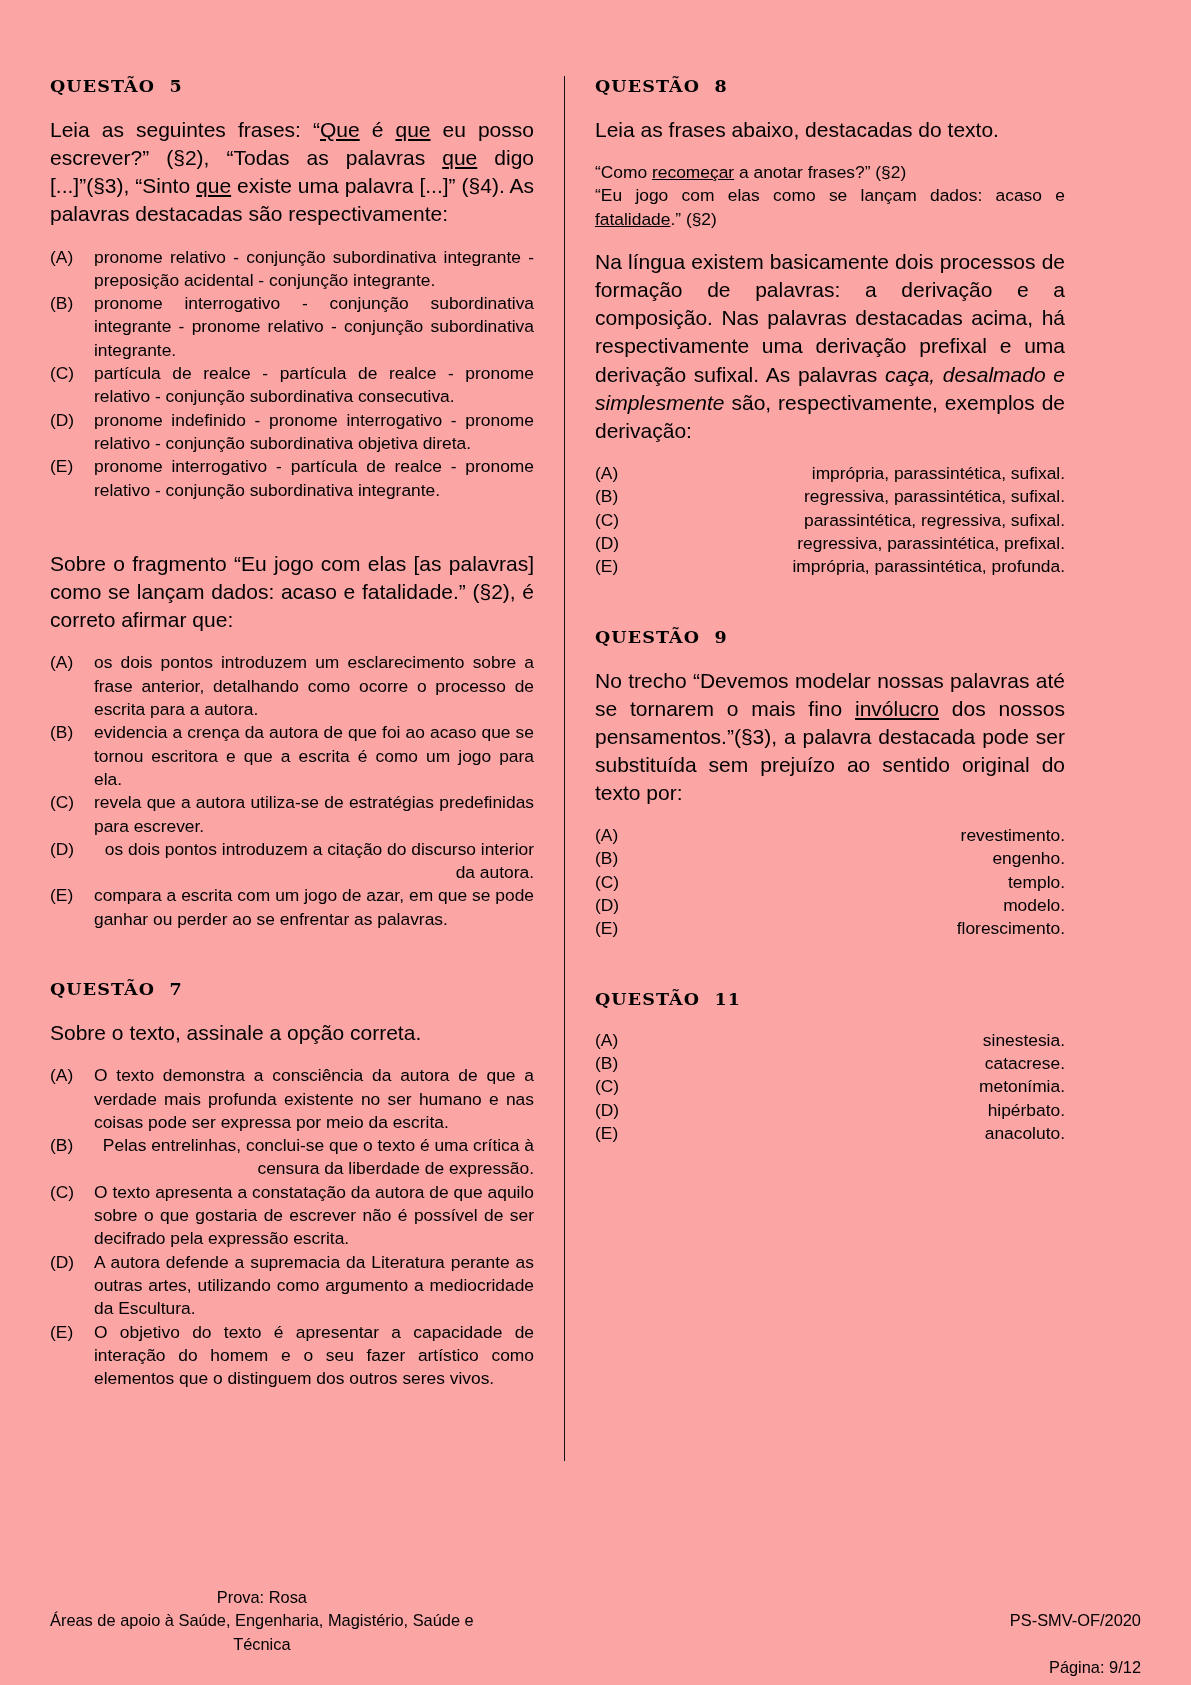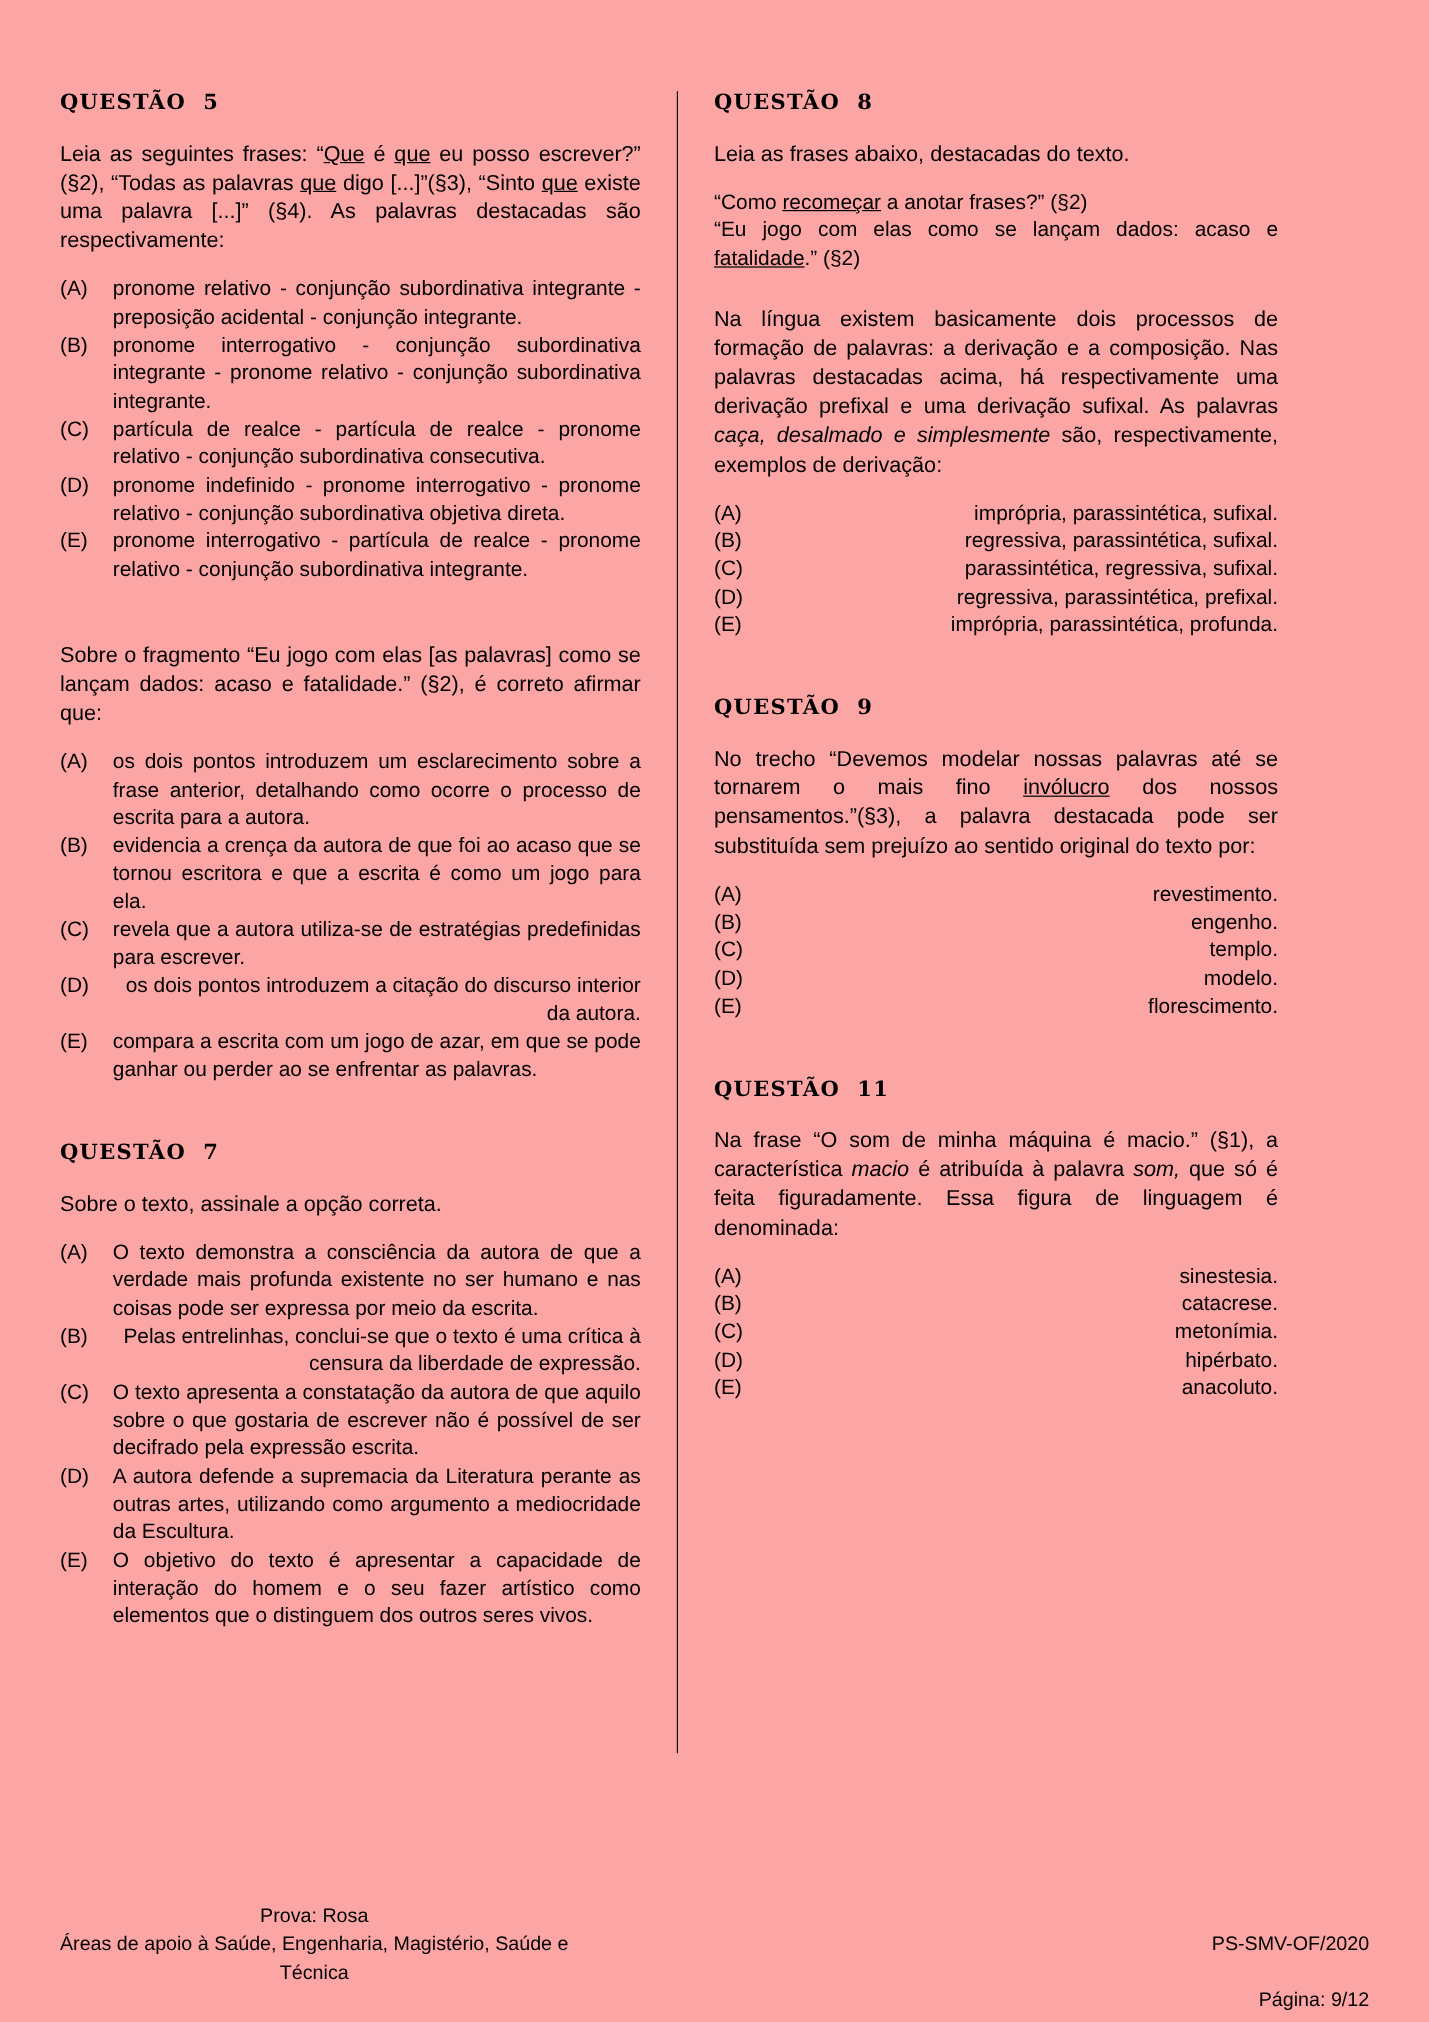--- a/index.html
+++ b/index.html
@@ -52,30 +52,30 @@
     font-family: "DejaVu Serif", "Liberation Serif", serif;
     font-weight: bold;
     font-size: 17.5px;
     letter-spacing: 1.1px;
     margin: 0 0 20px 0;
     white-space: pre;
   }
   .q-spacer-lg { height: 46px; }
 
   .stem {
-    font-size: 18px;
+    font-size: 21px;
     line-height: 1.34;
     text-align: justify;
     margin: 0 0 17px 0;
   }
   .stem.nojust { text-align: left; }
   .stem u { text-decoration: underline; }
   .stem i { font-style: italic; }
 
-  .stem-lines { margin: 0 0 27px 0; }
+  .stem-lines { margin: 0 0 17px 0; }
   .stem-lines .ln {
     font-size: 17.4px;
     line-height: 1.34;
     text-align: left;
   }
   .stem-lines .ln.just { text-align: justify; }
 
   
   .options { margin: 0; padding: 0; list-style: none; }
   .opt {
@@ -270,21 +270,20 @@
             <span class="opt-label">(E)</span>
             <span class="opt-text nojust">florescimento.</span>
           </li>
         </ul>
       </div>
 
       <div class="q-spacer-lg"></div>
 
       <div class="q-block">
         <h2 class="q-title">QUESTÃO  11</h2>
-        <p class="stem">Na frase “O som de minha máquina é macio.” (§1), a característica <i>macio</i> é atribuída à palavra <i>som,</i> que só é feita figuradamente. Essa figura de linguagem é denominada:</p>
         <ul class="options tight">
           <li class="opt">
             <span class="opt-label">(A)</span>
             <span class="opt-text nojust">sinestesia.</span>
           </li>
           <li class="opt">
             <span class="opt-label">(B)</span>
             <span class="opt-text nojust">catacrese.</span>
           </li>
           <li class="opt">

